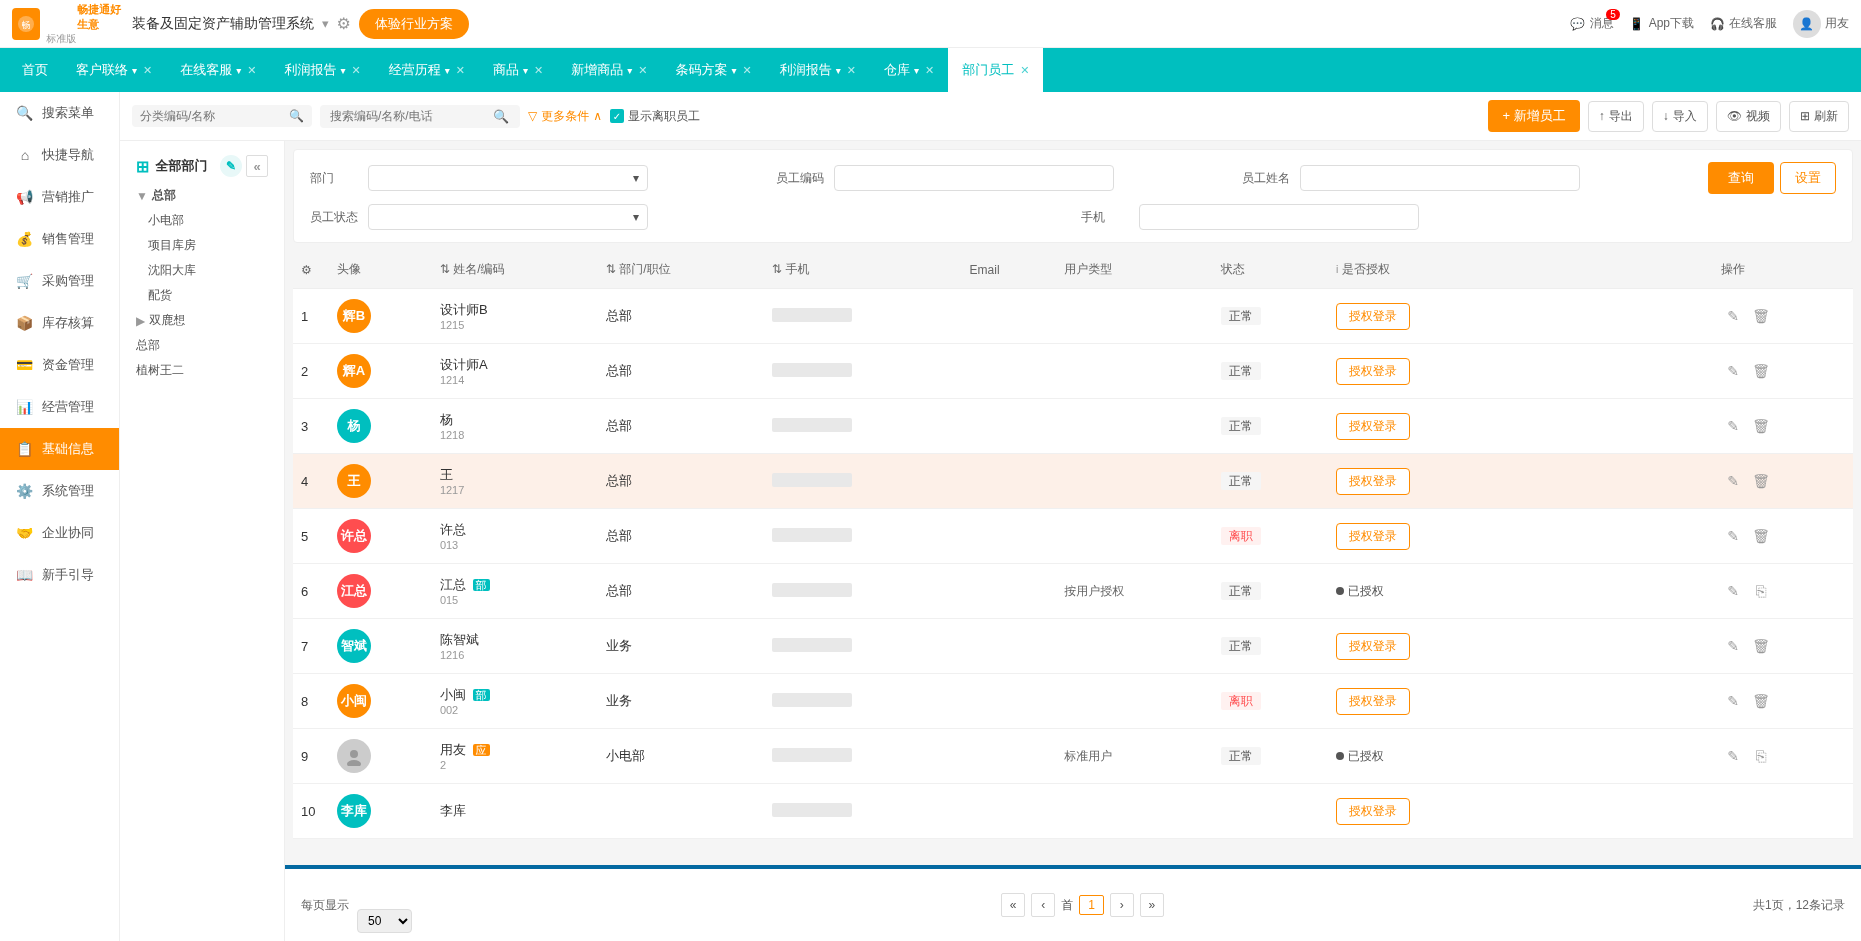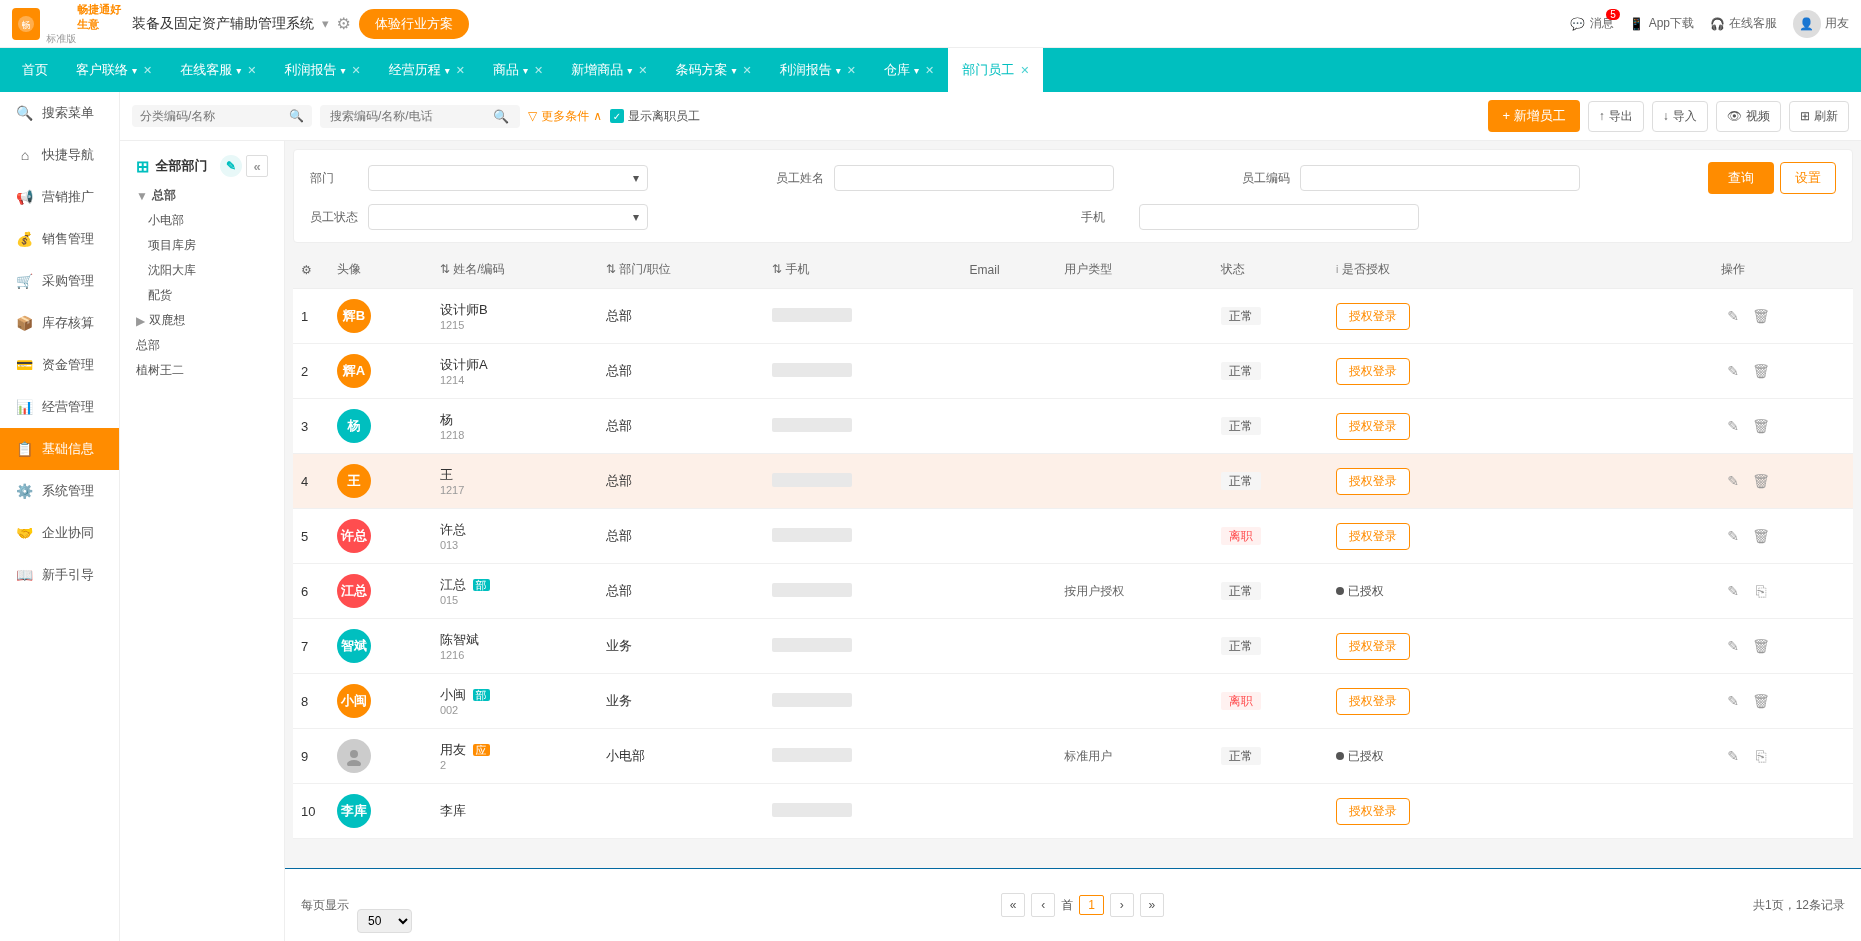--- a/index.html
+++ b/index.html
@@ -84,21 +84,21 @@
     .authorized { display: flex; align-items: center; gap: 4px; color: #555; font-size: 12px; }
     .dot-auth { width: 8px; height: 8px; border-radius: 50%; background: #555; display: inline-block; }
     .user-type { font-size: 12px; color: #666; }
     .op-btns { display: flex; gap: 4px; }
     .op-btn { width: 24px; height: 24px; display: flex; align-items: center; justify-content: center; color: #999; cursor: pointer; font-size: 14px; }
     .phone-blur { background: #e8e8e8; width: 80px; height: 14px; border-radius: 2px; display: inline-block; }
     .dept-tag { font-size: 11px; background: #00bfbf; color: #fff; border-radius: 2px; padding: 0 3px; margin-left: 3px; }
     .dept-tag-orange { font-size: 11px; background: #ff8c00; color: #fff; border-radius: 2px; padding: 0 3px; margin-left: 3px; }
     
     
-    .pagination { display: flex; align-items: center; justify-content: space-between; padding: 8px 16px; background: #fff; border-top: 1px solid #0369a1; }
+    .pagination { display: flex; align-items: center; justify-content: space-between; padding: 8px 16px; background: #fff; border-top: 4px solid #0369a1; }
     .page-size { display: flex; align-items: center; gap: 8px; font-size: 12px; color: #666; }
     .page-size-select { border: 1px solid #ddd; border-radius: 4px; padding: 3px 6px; font-size: 12px; margin-top: 32px; }
     .page-nav { display: flex; align-items: center; gap: 6px; font-size: 12px; color: #555; }
     .page-btn { width: 24px; height: 24px; border: 1px solid #ddd; border-radius: 2px; display: flex; align-items: center; justify-content: center; cursor: pointer; font-size: 12px; }
     .page-current { border: 1px solid #ff8c00; color: #ff8c00; border-radius: 2px; padding: 2px 8px; }
     .page-total { font-size: 12px; color: #666; text-align: right; }
     
     .main-right { flex: 1; display: flex; flex-direction: column; overflow: hidden; }
   </style>
 </head>
@@ -327,25 +327,25 @@
         <div class="filter-form">
           <div class="filter-row">
             <div class="filter-field">
               <span class="filter-label">部门</span>
               <div class="filter-select" style="width:280px;">
                 <span></span>
                 <span>▾</span>
               </div>
             </div>
             <div class="filter-field">
-              <span class="filter-label">员工姓名</span>
+              <span class="filter-label">员工编码</span>
               <input class="filter-input" style="width: 280px;">
             </div>
             <div class="filter-field">
-              <span class="filter-label">员工编码</span>
+              <span class="filter-label">员工姓名</span>
               <input class="filter-input" style="width: 280px;">
             </div>
             <div class="filter-actions">
               <button class="btn-query">查询</button>
               <button class="btn-set">设置</button>
             </div>
           </div>
           <div class="filter-row">
             <div class="filter-field">
               <span class="filter-label">员工状态</span>

